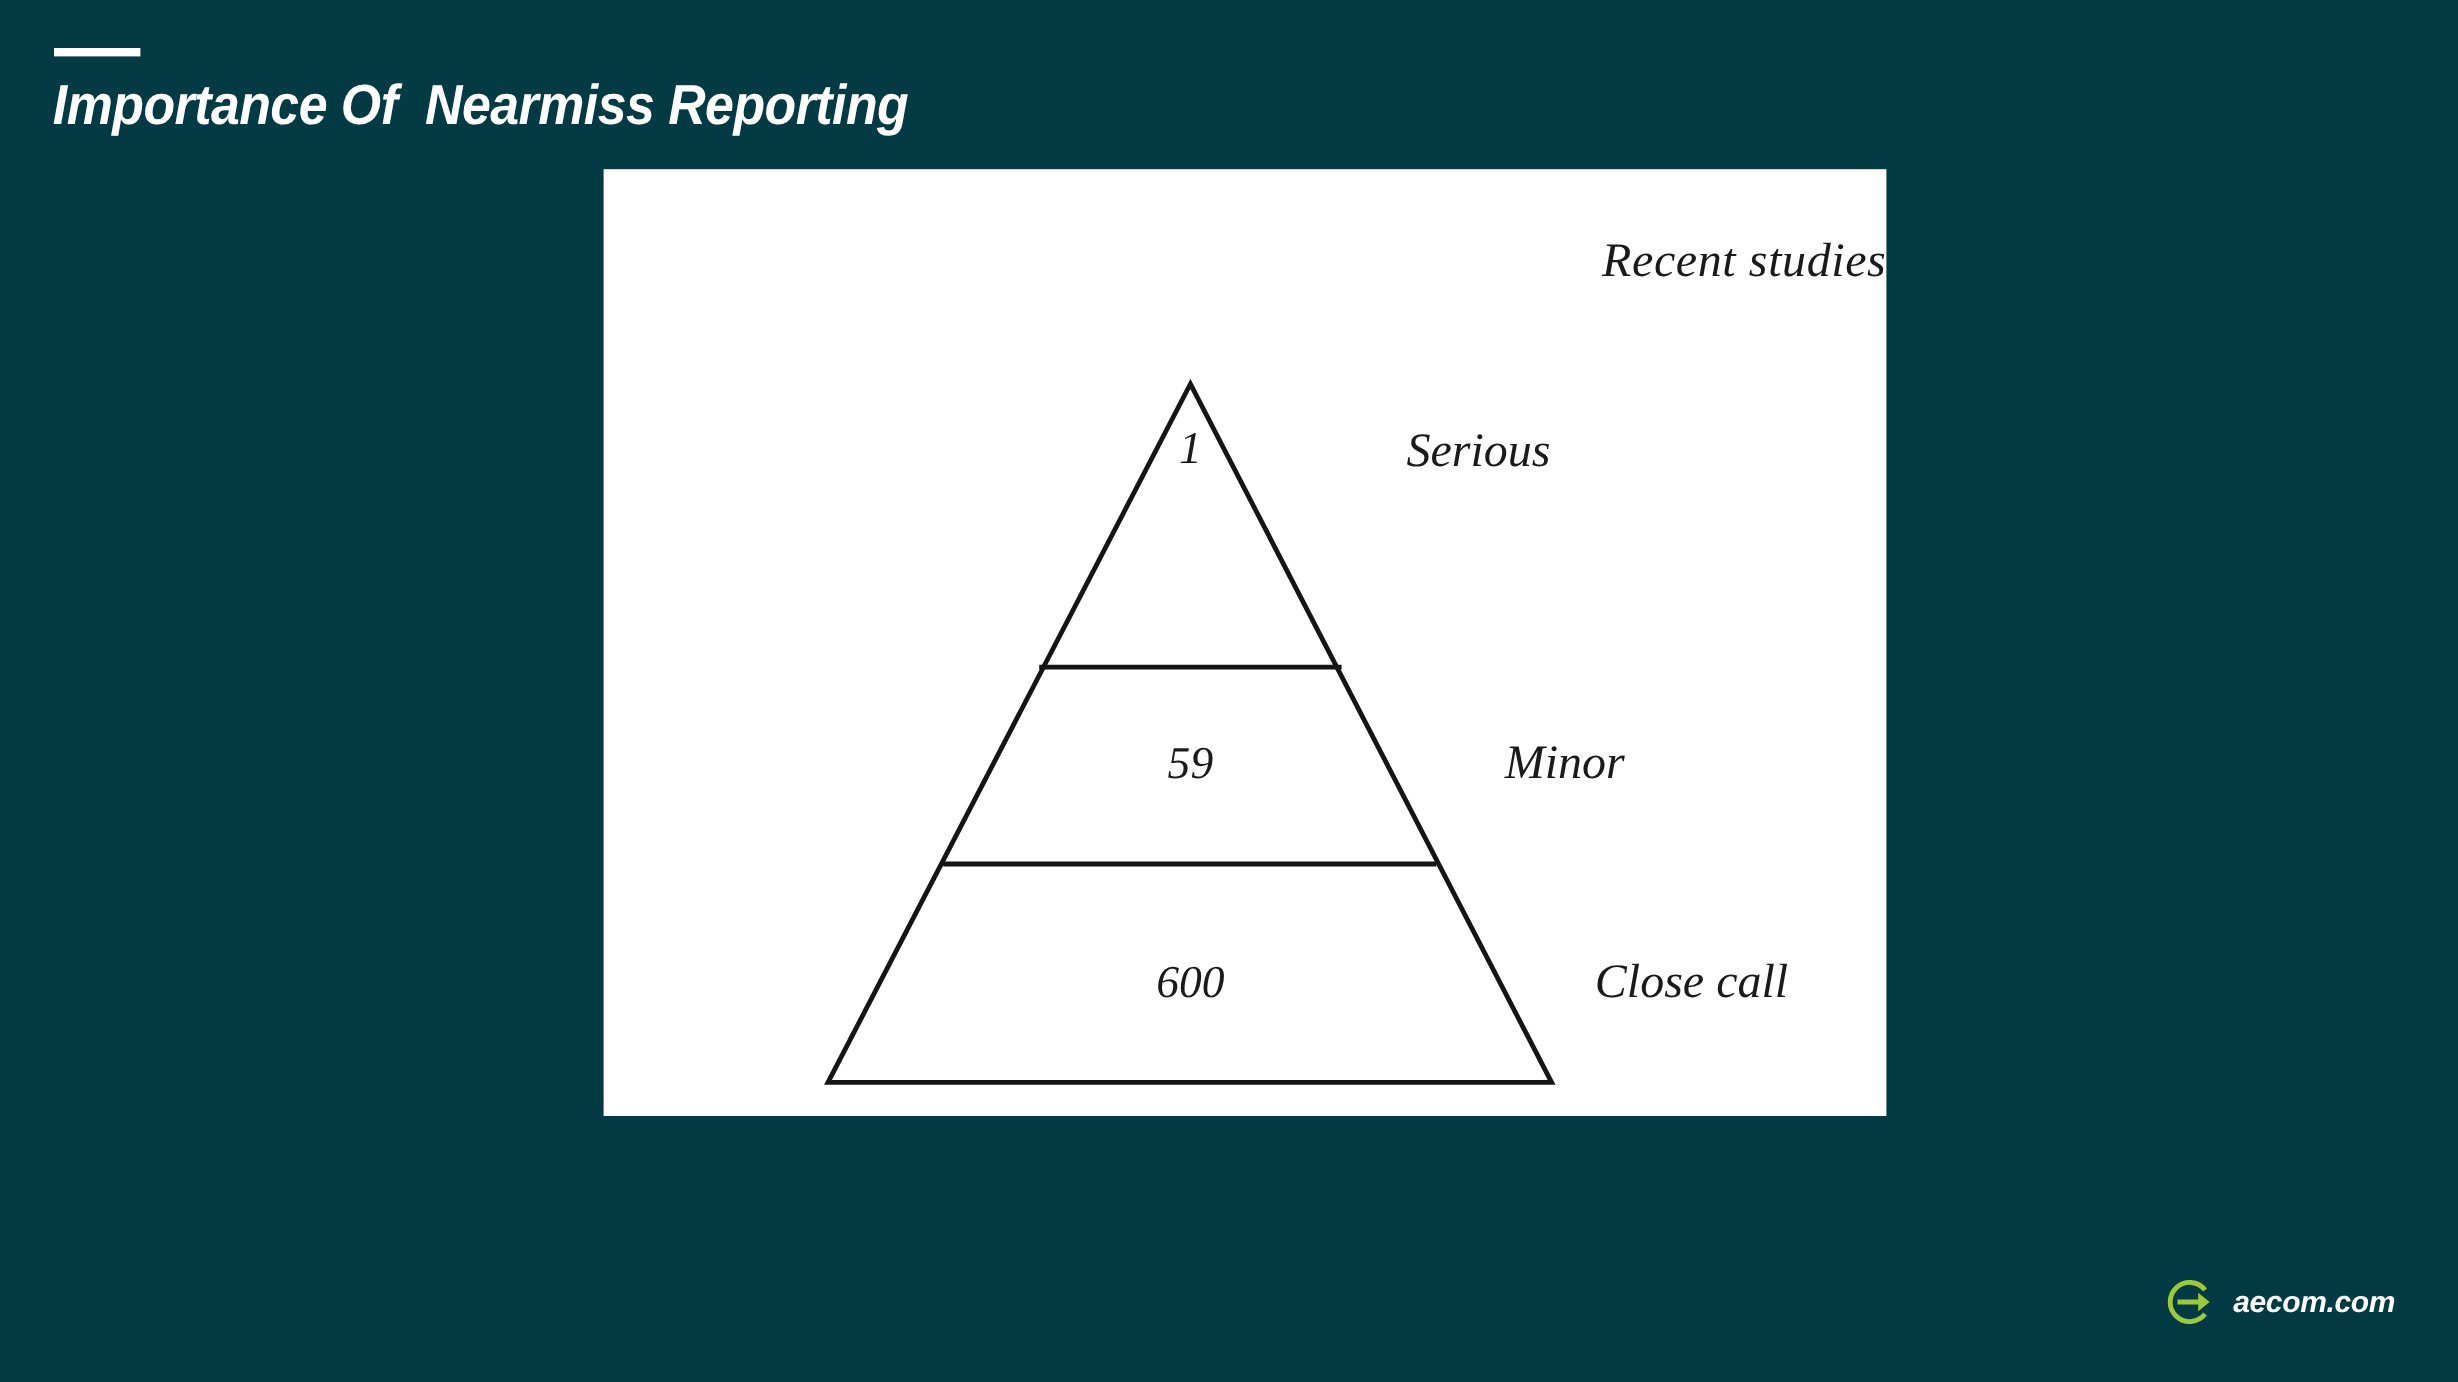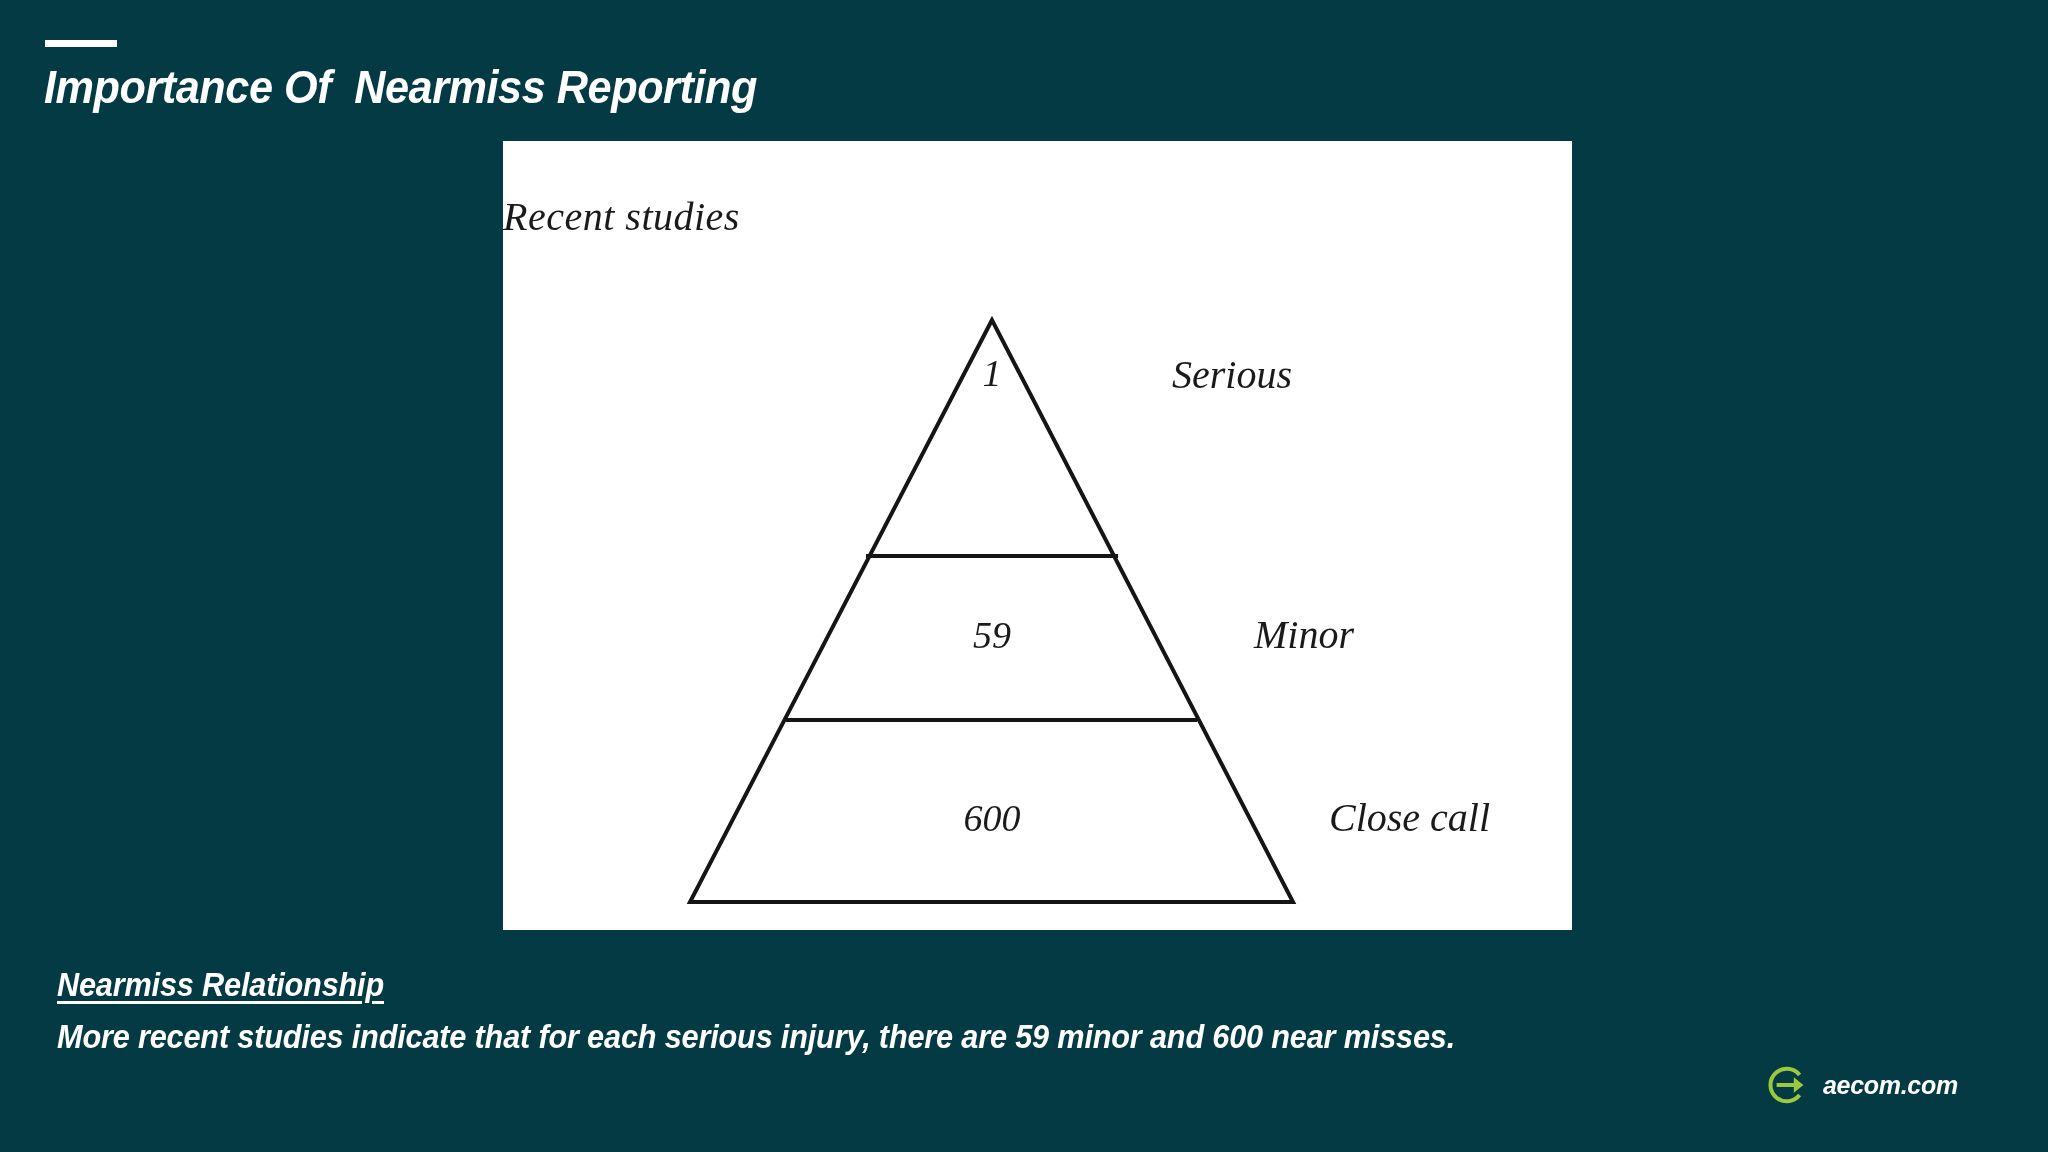--- a/index.html
+++ b/index.html
@@ -55,21 +55,21 @@
     width: 1069px;
     height: 789px;
     background: #ffffff;
   }
 
   .figure-caption {
     position: absolute;
     left: 0;
     right: 0;
     top: 52px;
-    text-align: left;
+    text-align: right;
     font-family: "Liberation Serif", serif;
     font-size: 40px;
     color: #1a1a1a;
     letter-spacing: 0.5px;
   }
 
   .pyramid-svg {
     position: absolute;
     left: 0;
     top: 0;
@@ -124,21 +124,21 @@
     line-height: 1.32;
     width: 1860px;
     transform: scaleX(0.93);
     transform-origin: left top;
     letter-spacing: -0.2px;
   }
 
   
   .brand {
     position: absolute;
-    left: 1767px;
+    left: 1805px;
     top: 1062px;
     display: flex;
     align-items: center;
     gap: 10px;
   }
   .brand-mark {
     width: 46px;
     height: 46px;
     display: block;
   }
@@ -173,24 +173,20 @@
       <text class="pyr-num" x="489" y="245">1</text>
       <text class="pyr-num" x="489" y="507">59</text>
       <text class="pyr-num" x="489" y="690">600</text>
 
       <text class="pyr-label" x="669" y="247">Serious</text>
       <text class="pyr-label" x="751" y="507">Minor</text>
       <text class="pyr-label" x="826" y="690">Close call</text>
     </svg>
   </div>
 
-  <div class="bottom-block">
-    <div class="bottom-heading">Nearmiss Relationship</div>
-    <div class="bottom-body">More recent studies indicate that for each serious injury, there are 59 minor and 600 near misses.</div>
-  </div>
 
   <div class="brand">
     <svg class="brand-mark" viewBox="0 0 48 48">
       <path d="M 34 13.5 A 17 17 0 1 0 34 34.5" fill="none" stroke="#9ACA3C" stroke-width="4.2" stroke-linecap="butt"></path>
       <line x1="10" y1="24" x2="33" y2="24" stroke="#9ACA3C" stroke-width="4.2"></line>
       <path d="M 28 16 L 38 24 L 28 32 Z" fill="#9ACA3C"></path>
     </svg>
     <span class="brand-text">aecom.com</span>
   </div>
 

